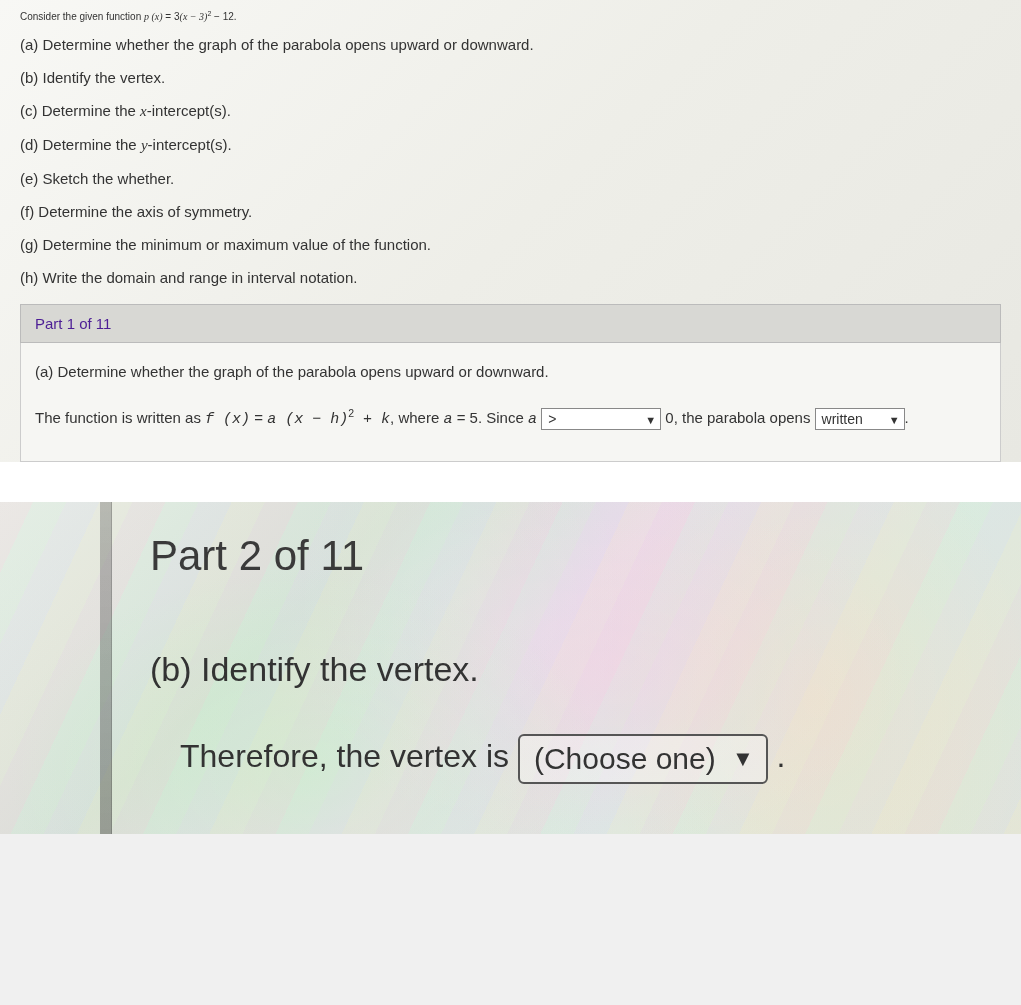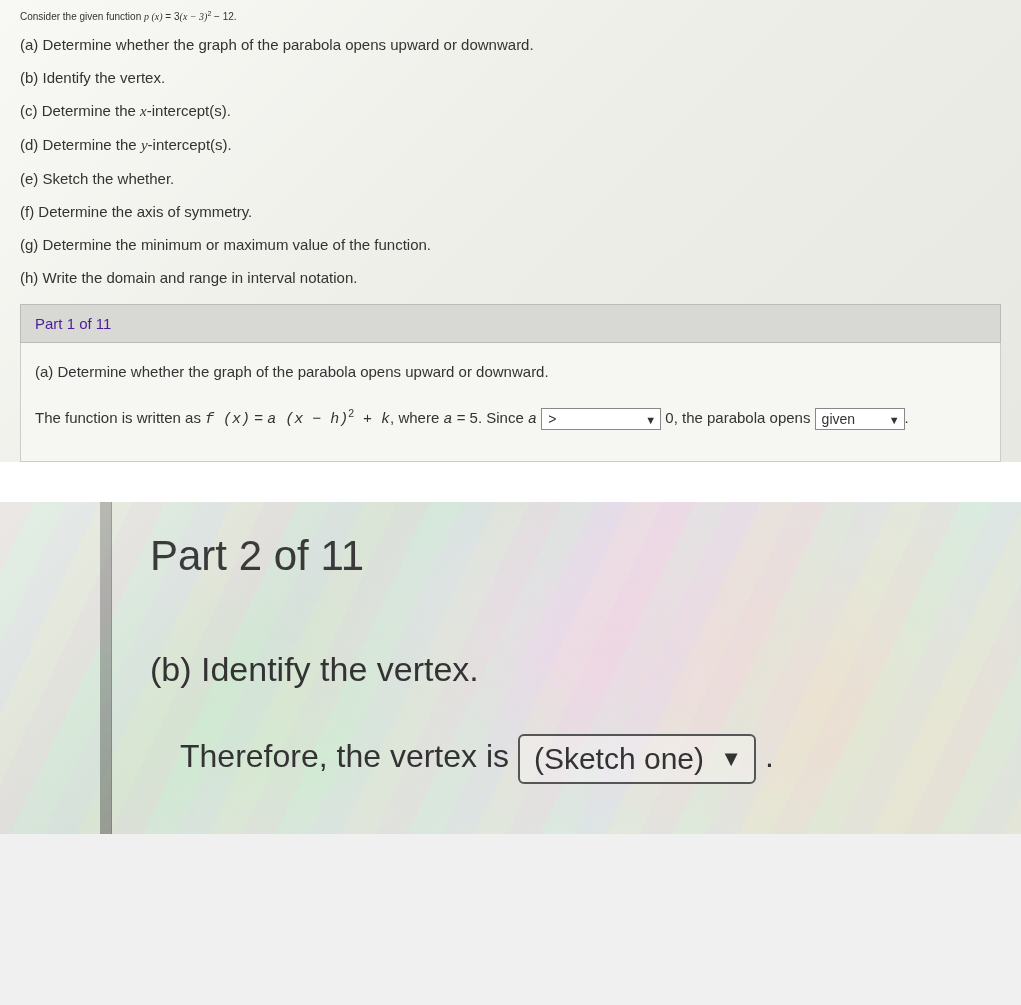--- a/index.html
+++ b/index.html
@@ -185,33 +185,33 @@
 
   <div class="part1-box">
     <div class="part1-header">Part 1 of 11</div>
     <div class="part1-body">
       <div class="qline">(a) Determine whether the graph of the parabola opens upward or downward.</div>
       <div class="answer-line">
         <span>The function is written as </span>
         <span class="math">f (x)</span><span> = </span><span class="math">a</span><span class="math"> (x − h)</span><sup>2</sup><span class="math"> + k</span><span>, where </span><span class="math">a</span><span> = 5. Since </span><span class="math">a</span>
         <span class="dd"><span>&gt;</span></span>
         <span> 0, the parabola opens </span>
-        <span class="dd" style="min-width:90px"><span>given</span></span><span>.</span>
+        <span class="dd" style="min-width:90px"><span>written</span></span><span>.</span>
       </div>
     </div>
   </div>
 </div>
 
 <div class="gap"></div>
 
 <div class="lower-section">
   <div class="rainbow-overlay"></div>
   <div class="left-bar"></div>
   <div class="lower-content">
     <div class="part2-header">Part 2 of 11</div>
     <div class="part2-q">(b) Identify the vertex.</div>
     <div class="part2-answer">
       <span>Therefore, the vertex is </span>
-      <span class="dd-large"><span>(Sketch one)</span></span>
+      <span class="dd-large"><span>(Choose one)</span></span>
       <span> .</span>
     </div>
   </div>
 </div>
 
 </body></html>

